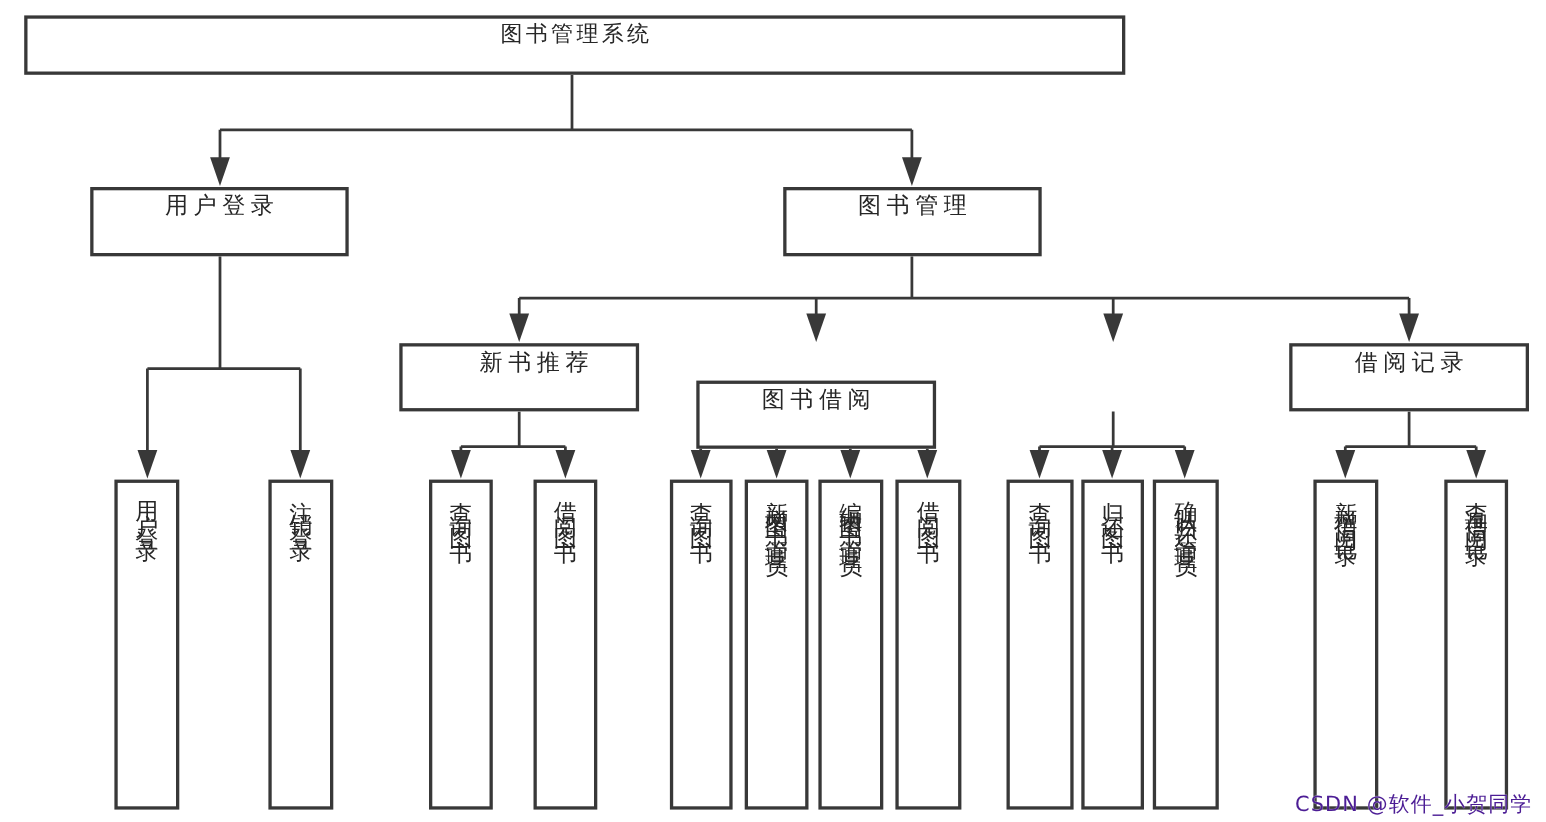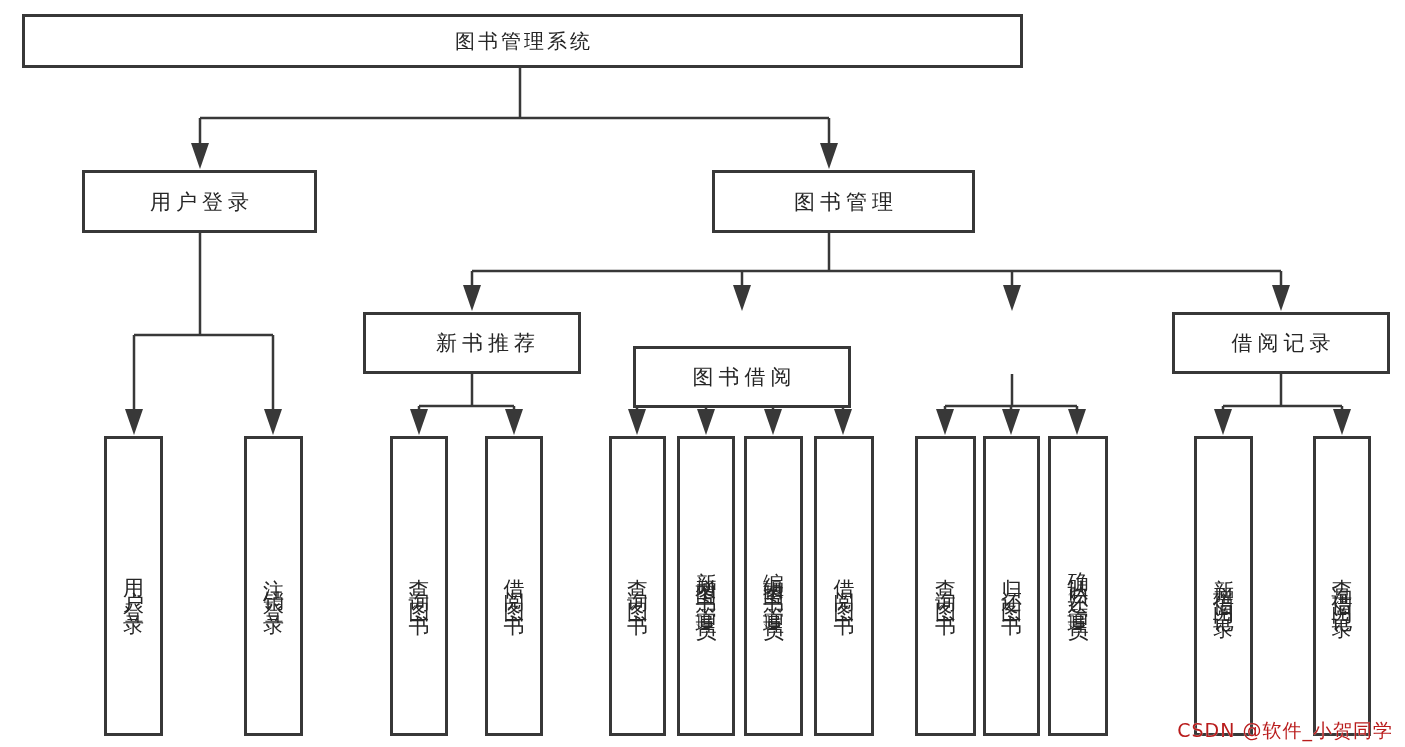--- a/index.html
+++ b/index.html
@@ -11,21 +11,21 @@
     color:#262626;
     overflow:hidden;
   }
   #wires{position:absolute;left:0;top:0;width:1405px;height:747px;}
   .node{
     position:absolute;
     box-sizing:border-box;
     border:3px solid #383838;
     background:#ffffff;
     display:flex;
-    align-items:center;
+    align-items:flex-start;
     justify-content:center;
   }
   .node .lbl{
     font-size:21px;
     letter-spacing:5px;
     white-space:nowrap;
     text-indent:5px; 
   }
   .node.root .lbl{font-size:20px;letter-spacing:3px;text-indent:3px;}
   .node.leaf .lbl{
@@ -35,21 +35,21 @@
     letter-spacing:12px;
     text-indent:0;
   }
   .node.leaf.ls-m .lbl{letter-spacing:8px;}
   .node.leaf.ls-t .lbl{letter-spacing:7px;}
   #watermark{
     position:absolute;
     right:12px;top:718px;
     font-size:19px;
     letter-spacing:1px;
-    color:#b91c1c;
+    color:#4c1d95;
     text-shadow:0 0 1px #ffffff;
     white-space:nowrap;
     z-index:10;
   }
 </style>
 </head>
 <body>
 
 <div id="stage">
 
@@ -84,21 +84,21 @@
     </g>
   </svg>
 
   <div class="node root" style="left:22px;top:14px;width:1001px;height:54px;">
     <span class="lbl">图书管理系统</span>
   </div>
 
   <div class="node" style="left:82px;top:170px;width:235px;height:63px;">
     <span class="lbl">用户登录</span>
   </div>
-  <div class="node" style="left:712px;top:170px;width:263px;height:63px;">
+  <div class="node" style="left:712px;top:170px;width:235px;height:63px;">
     <span class="lbl">图书管理</span>
   </div>
 
   <div class="node" style="left:363px;top:312px;width:218px;height:62px;padding-left:27px;">
     <span class="lbl">新书推荐</span>
   </div>
   <div class="node" style="left:633px;top:312px;width:218px;height:62px;margin-top:34px;">
     <span class="lbl">图书借阅</span>
   </div>
   <div class="node" style="left:1172px;top:312px;width:218px;height:62px;">

